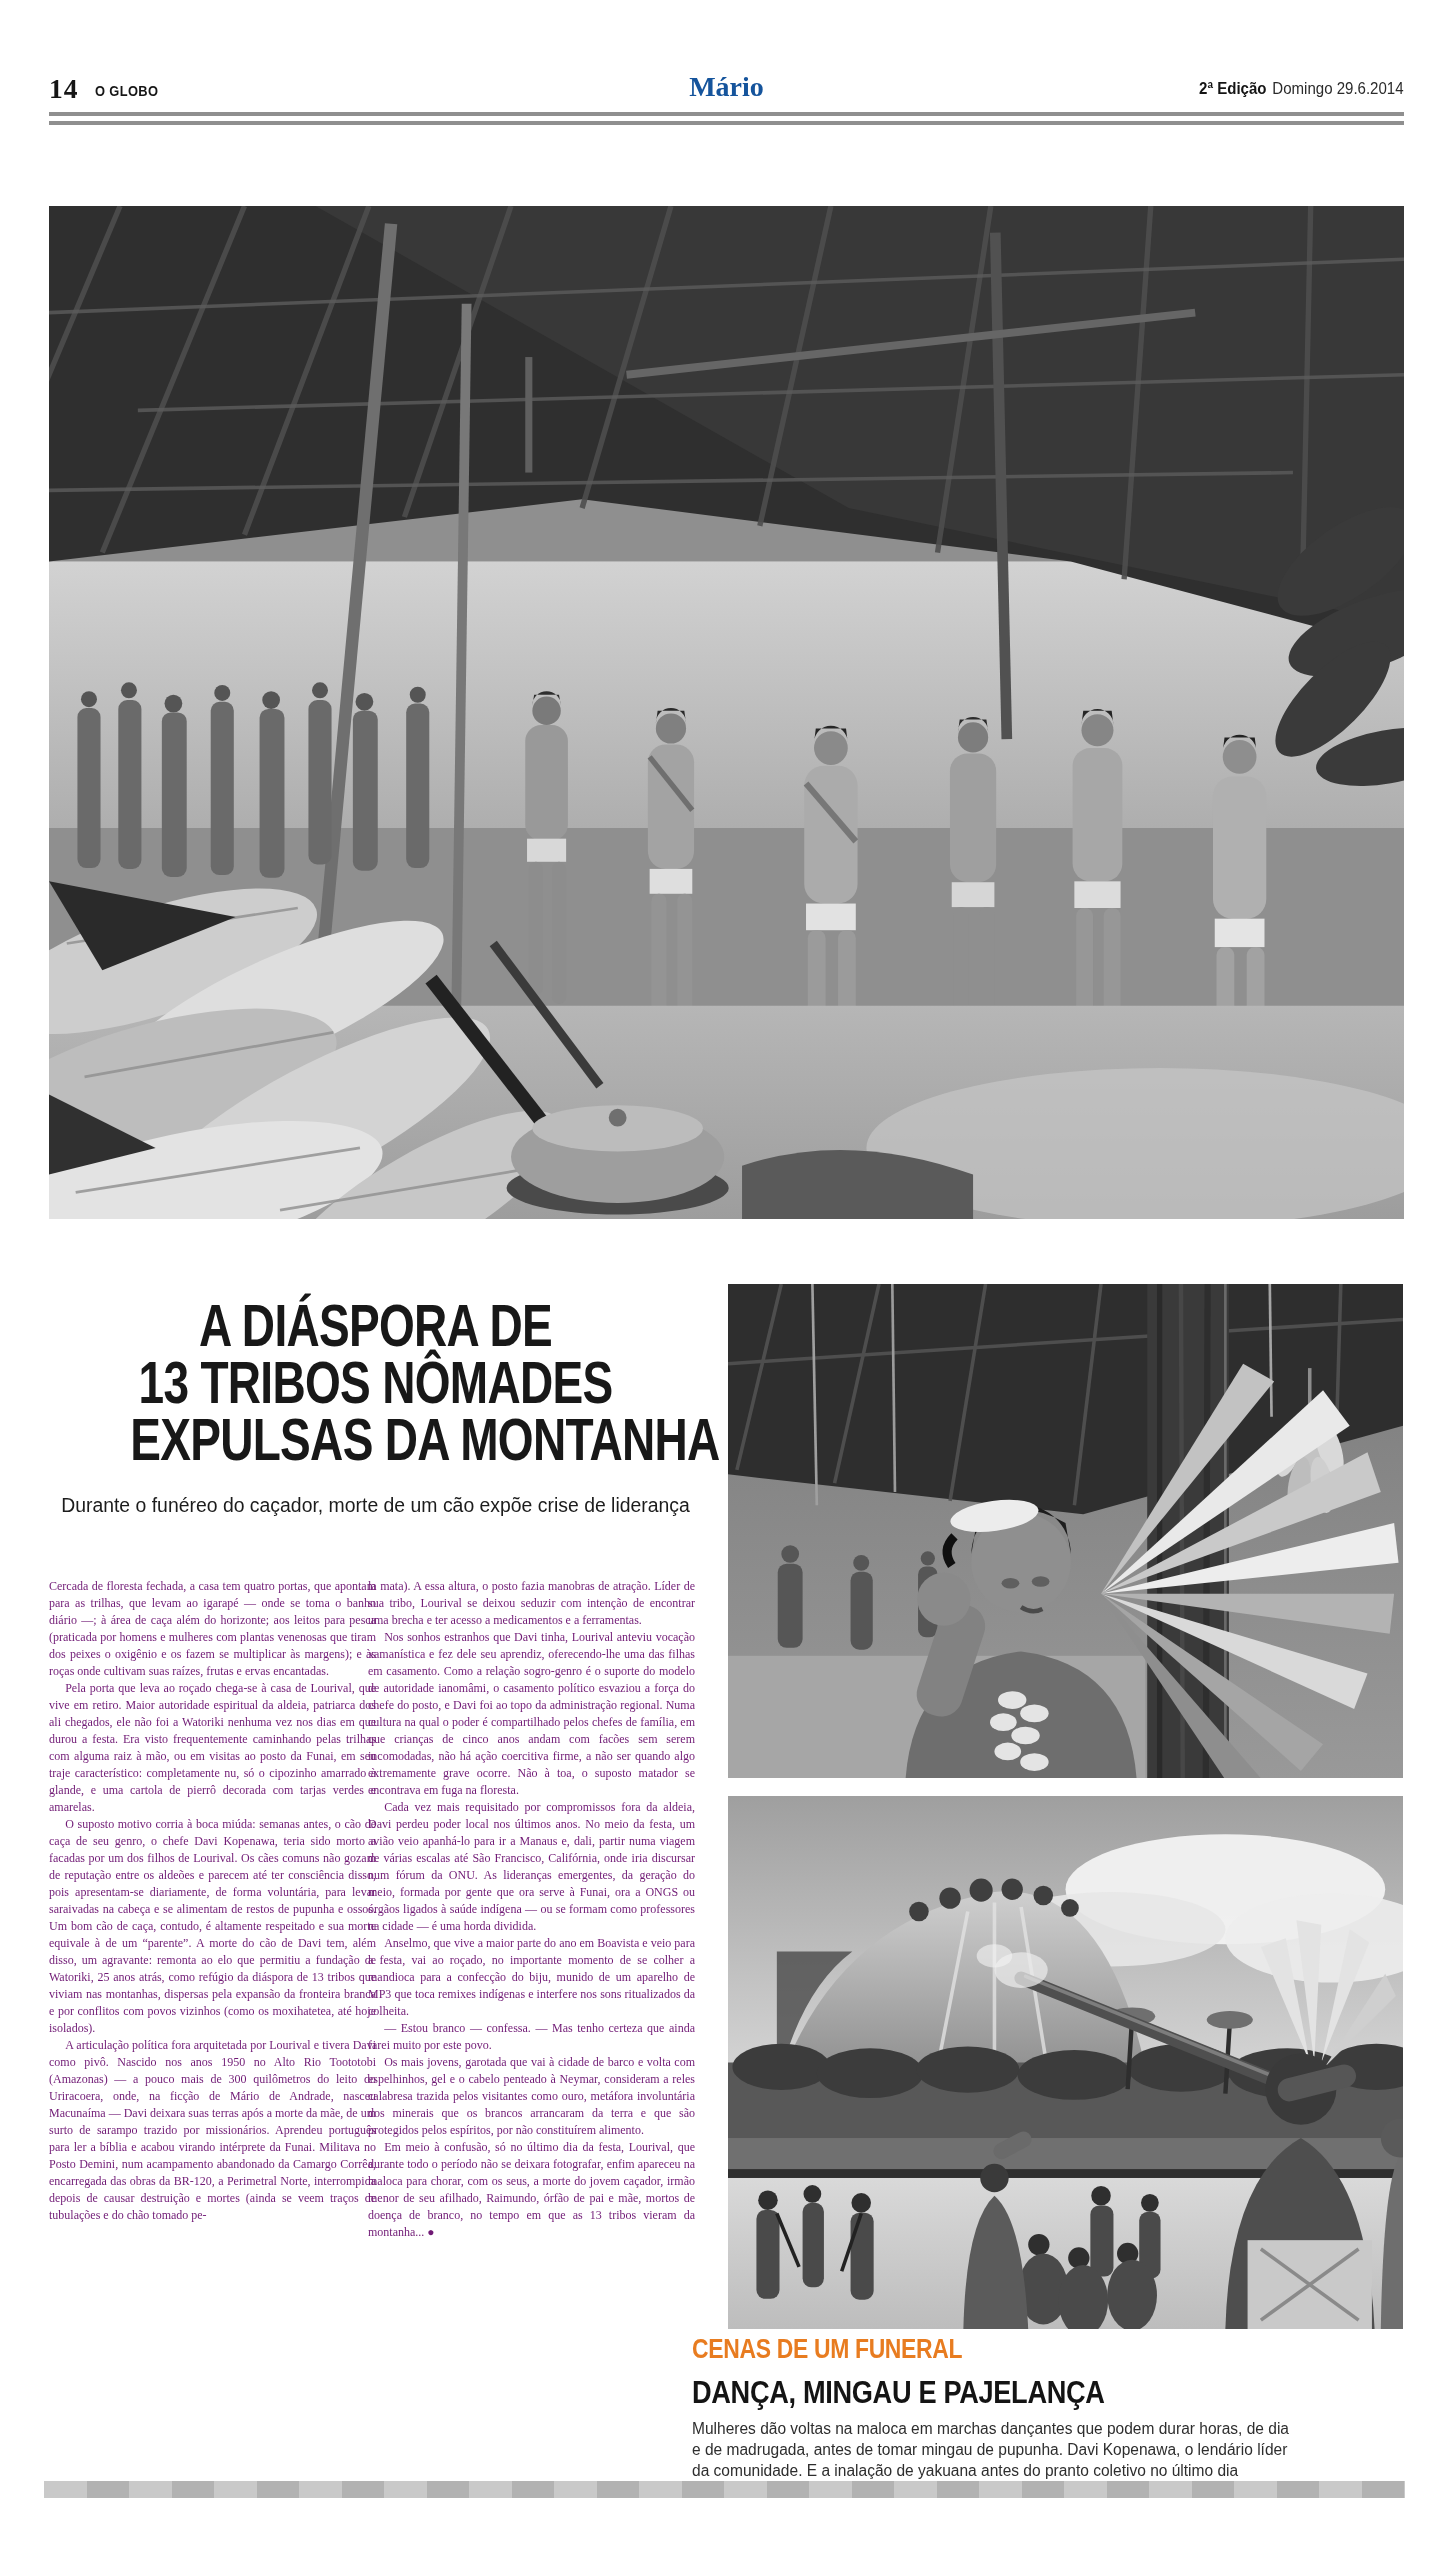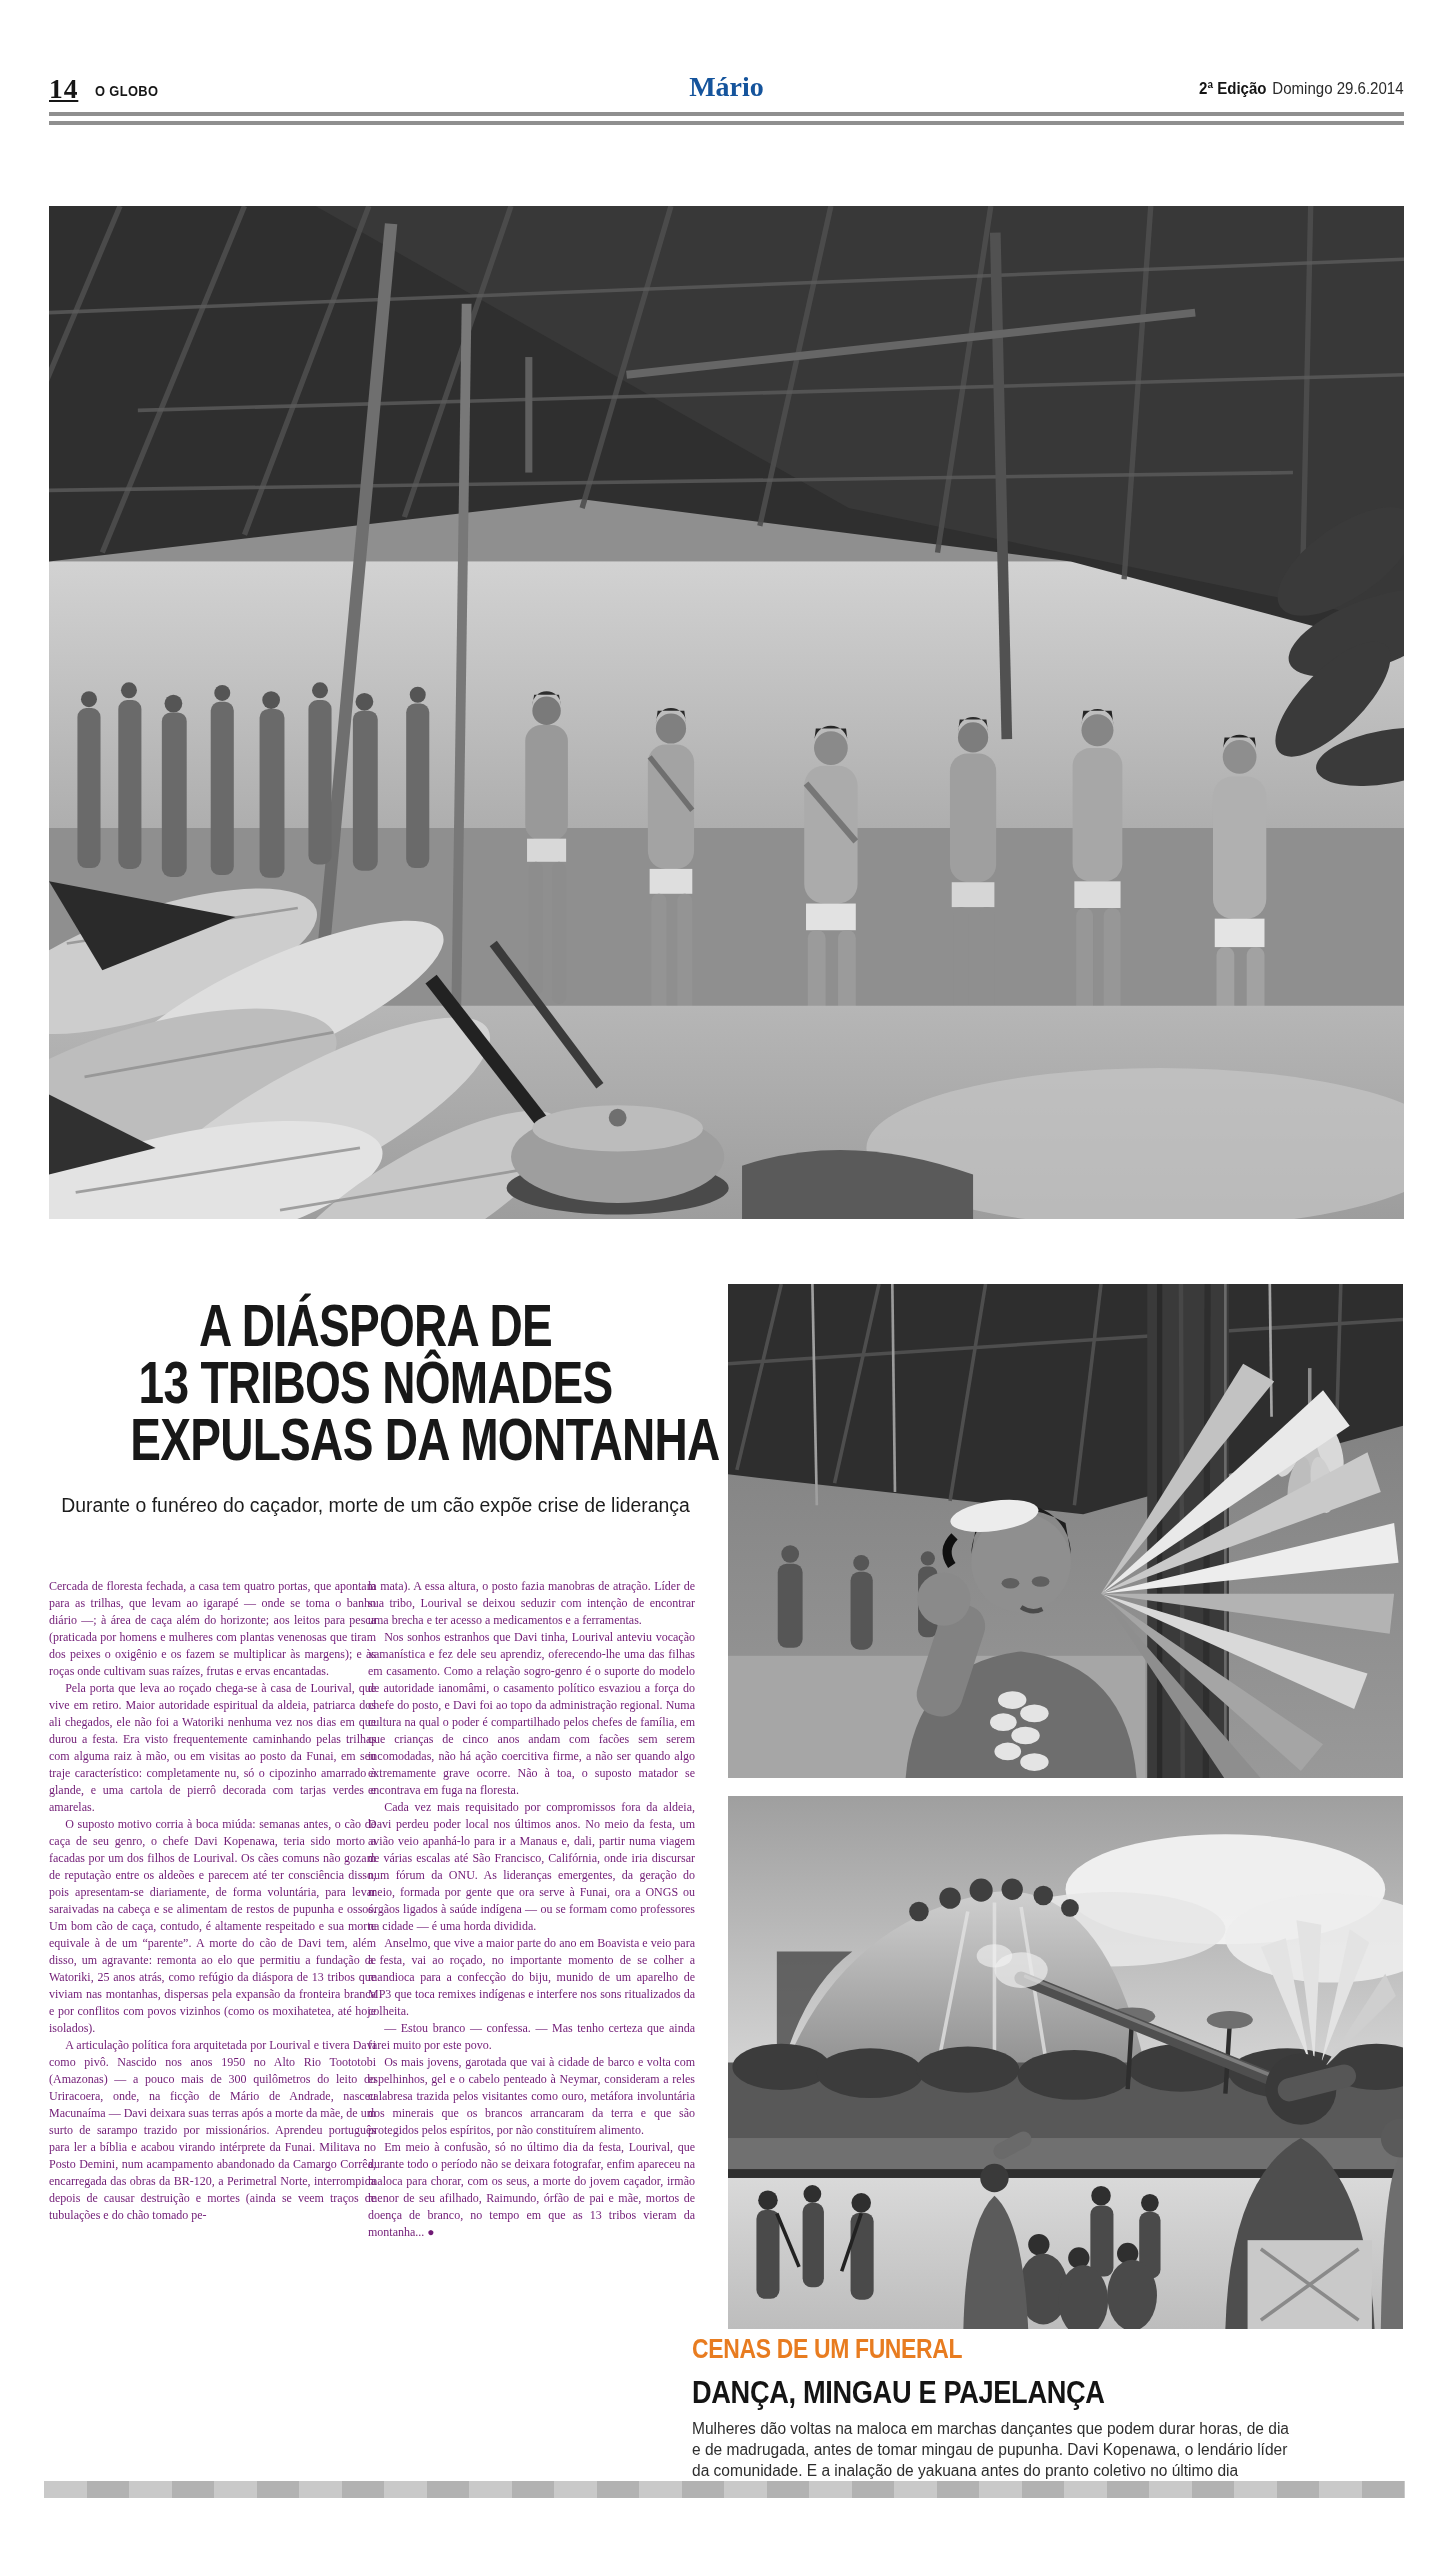--- a/index.html
+++ b/index.html
@@ -2,21 +2,21 @@
 <html lang="pt-BR" style="font-size:14px"><head>
 <meta charset="utf-8">
 <style>
   html,body{margin:0;padding:0;background:#ffffff;}
   .page{position:relative;width:1450px;height:2576px;background:#ffffff;overflow:hidden;
         font-family:"Liberation Serif",serif;color:#111;}
 
   
   .masthead{position:absolute;left:49px;top:73px;width:1355px;height:36px;}
   .mh-pagenum{position:absolute;left:0;top:0;font-family:"Liberation Serif",serif;
-              font-weight:bold;font-size:27.5px;letter-spacing:0.9px;color:#161616;text-decoration:underline;}
+              font-weight:bold;font-size:27.5px;letter-spacing:0.9px;color:#161616;}
   .mh-brand{position:absolute;left:46px;top:9.8px;font-family:"Liberation Sans",sans-serif;
             font-weight:bold;font-size:14px;letter-spacing:0.4px;color:#161616;
             transform:scaleX(.92);transform-origin:left;}
   .mh-section{position:absolute;left:0;right:0;top:-1.8px;text-align:center;
               font-family:"Liberation Serif",serif;font-weight:bold;font-size:28px;
               color:#15549c;}
   .mh-right{position:absolute;right:0;top:7px;font-family:"Liberation Sans",sans-serif;
             font-size:16px;color:#2b2b2b;transform:scaleX(.94);transform-origin:right;}
   .mh-right .ed{font-weight:bold;color:#141414;margin-right:6.2px;}
   .rule{position:absolute;left:49px;width:1355px;height:4.4px;background:#8f8f8f;}

